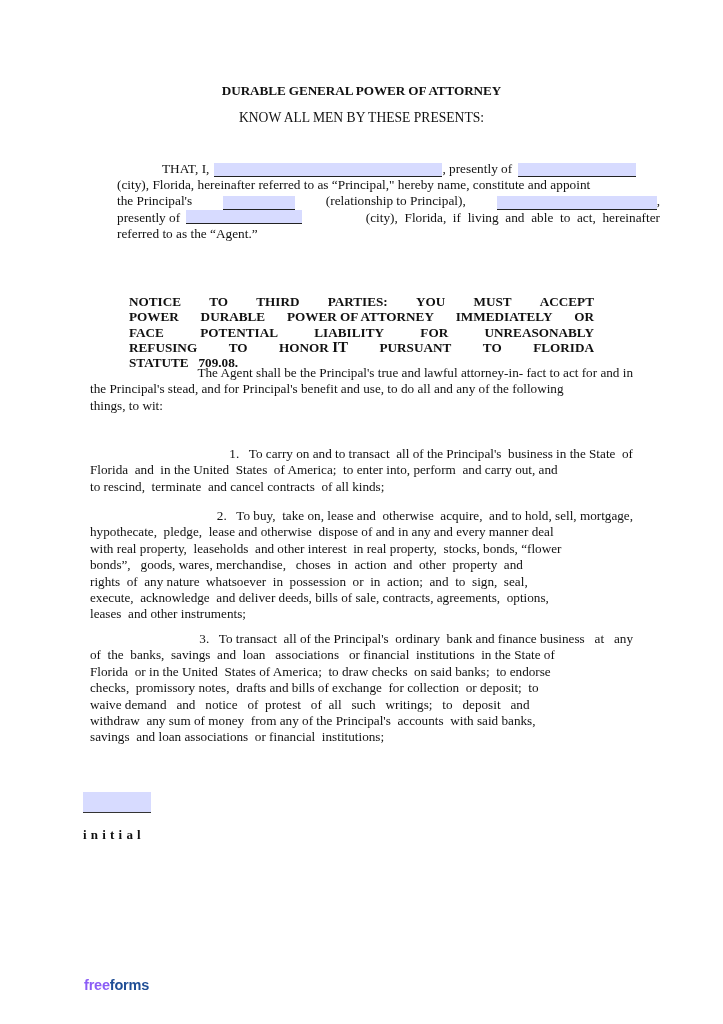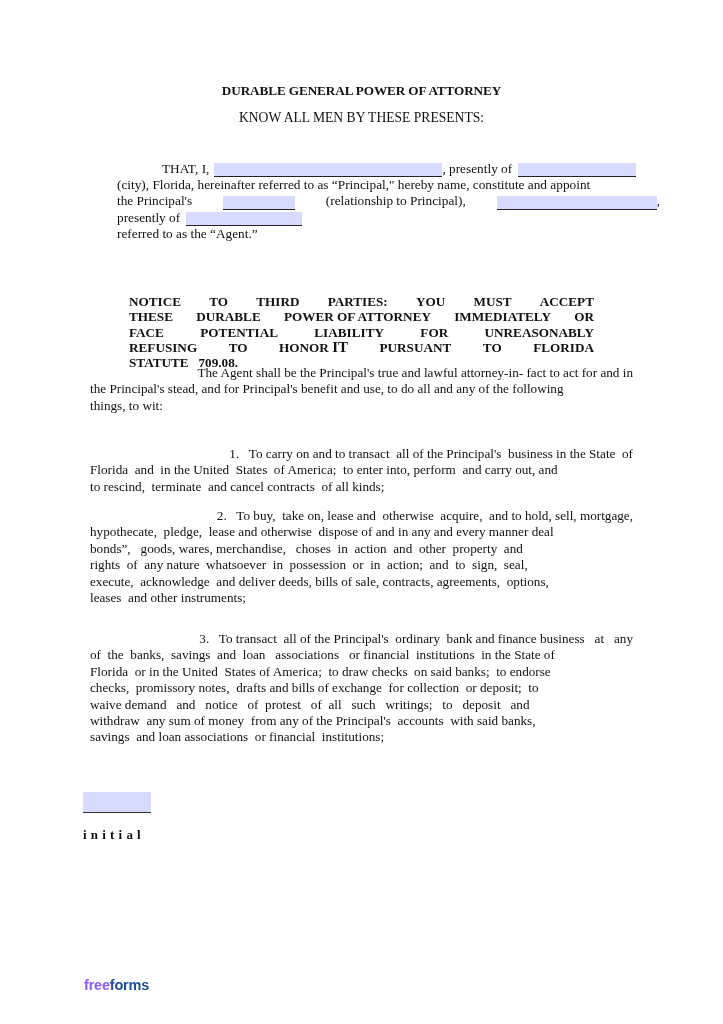--- a/index.html
+++ b/index.html
@@ -76,42 +76,43 @@
     <div class="line">
       <span>the  Principal's</span>
       <span class="field" style="width:72px"></span>
       <span>(relationship  to  Principal),</span>
       <span style="display:inline-flex;align-items:flex-end">
         <span class="field" style="width:160px"></span>
         <span>,</span>
       </span>
     </div>
     <div class="line">
-      <span style="display:inline-flex;align-items:flex-end;gap:6px">
+      <span style="display:inline-flex;align-items:flex-start;gap:6px">
         <span>presently  of</span>
         <span class="field" style="width:116px"></span>
       </span>
+      <span style="white-space:pre">(city),  Florida,  if  living  and  able  to  act,  hereinafter</span>
     </div>
     <div class="line left">
       <span>referred to as the “Agent.”</span>
     </div>
   </div>
 
   <div class="notice">
     <div class="line">
       <span>NOTICE</span>
       <span>TO</span>
       <span>THIRD</span>
       <span>PARTIES:</span>
       <span>YOU</span>
       <span>MUST</span>
       <span>ACCEPT</span>
     </div>
     <div class="line">
-      <span>THESE</span>
+      <span>POWER</span>
       <span>DURABLE</span>
       <span>POWER OF ATTORNEY</span>
       <span>IMMEDIATELY</span>
       <span>OR</span>
     </div>
     <div class="line">
       <span>FACE</span>
       <span>POTENTIAL</span>
       <span>LIABILITY</span>
       <span>FOR</span>
@@ -161,20 +162,23 @@
 
   <div class="para" style="top:508px;">
     <div class="line">
         <span class="indent"></span>
         <span style="flex:1;text-align:right;white-space:pre">2.   To buy,  take on, lease and  otherwise  acquire,  and to hold, sell, mortgage,</span>
       </div>
     <div class="line">
         <span style="white-space:pre">hypothecate,  pledge,  lease and otherwise  dispose of and in any and every manner deal</span>
       </div>
     <div class="line">
+        <span style="white-space:pre">with real property,  leaseholds  and other interest  in real property,  stocks, bonds, “flower</span>
+      </div>
+    <div class="line">
         <span style="white-space:pre">bonds”,   goods, wares, merchandise,   choses  in  action  and  other  property  and</span>
       </div>
     <div class="line">
         <span style="white-space:pre">rights  of  any nature  whatsoever  in  possession  or  in  action;  and  to  sign,  seal,</span>
       </div>
     <div class="line">
         <span style="white-space:pre">execute,  acknowledge  and deliver deeds, bills of sale, contracts, agreements,  options,</span>
       </div>
     <div class="line left">
         <span style="white-space:pre">leases  and other instruments;</span>

